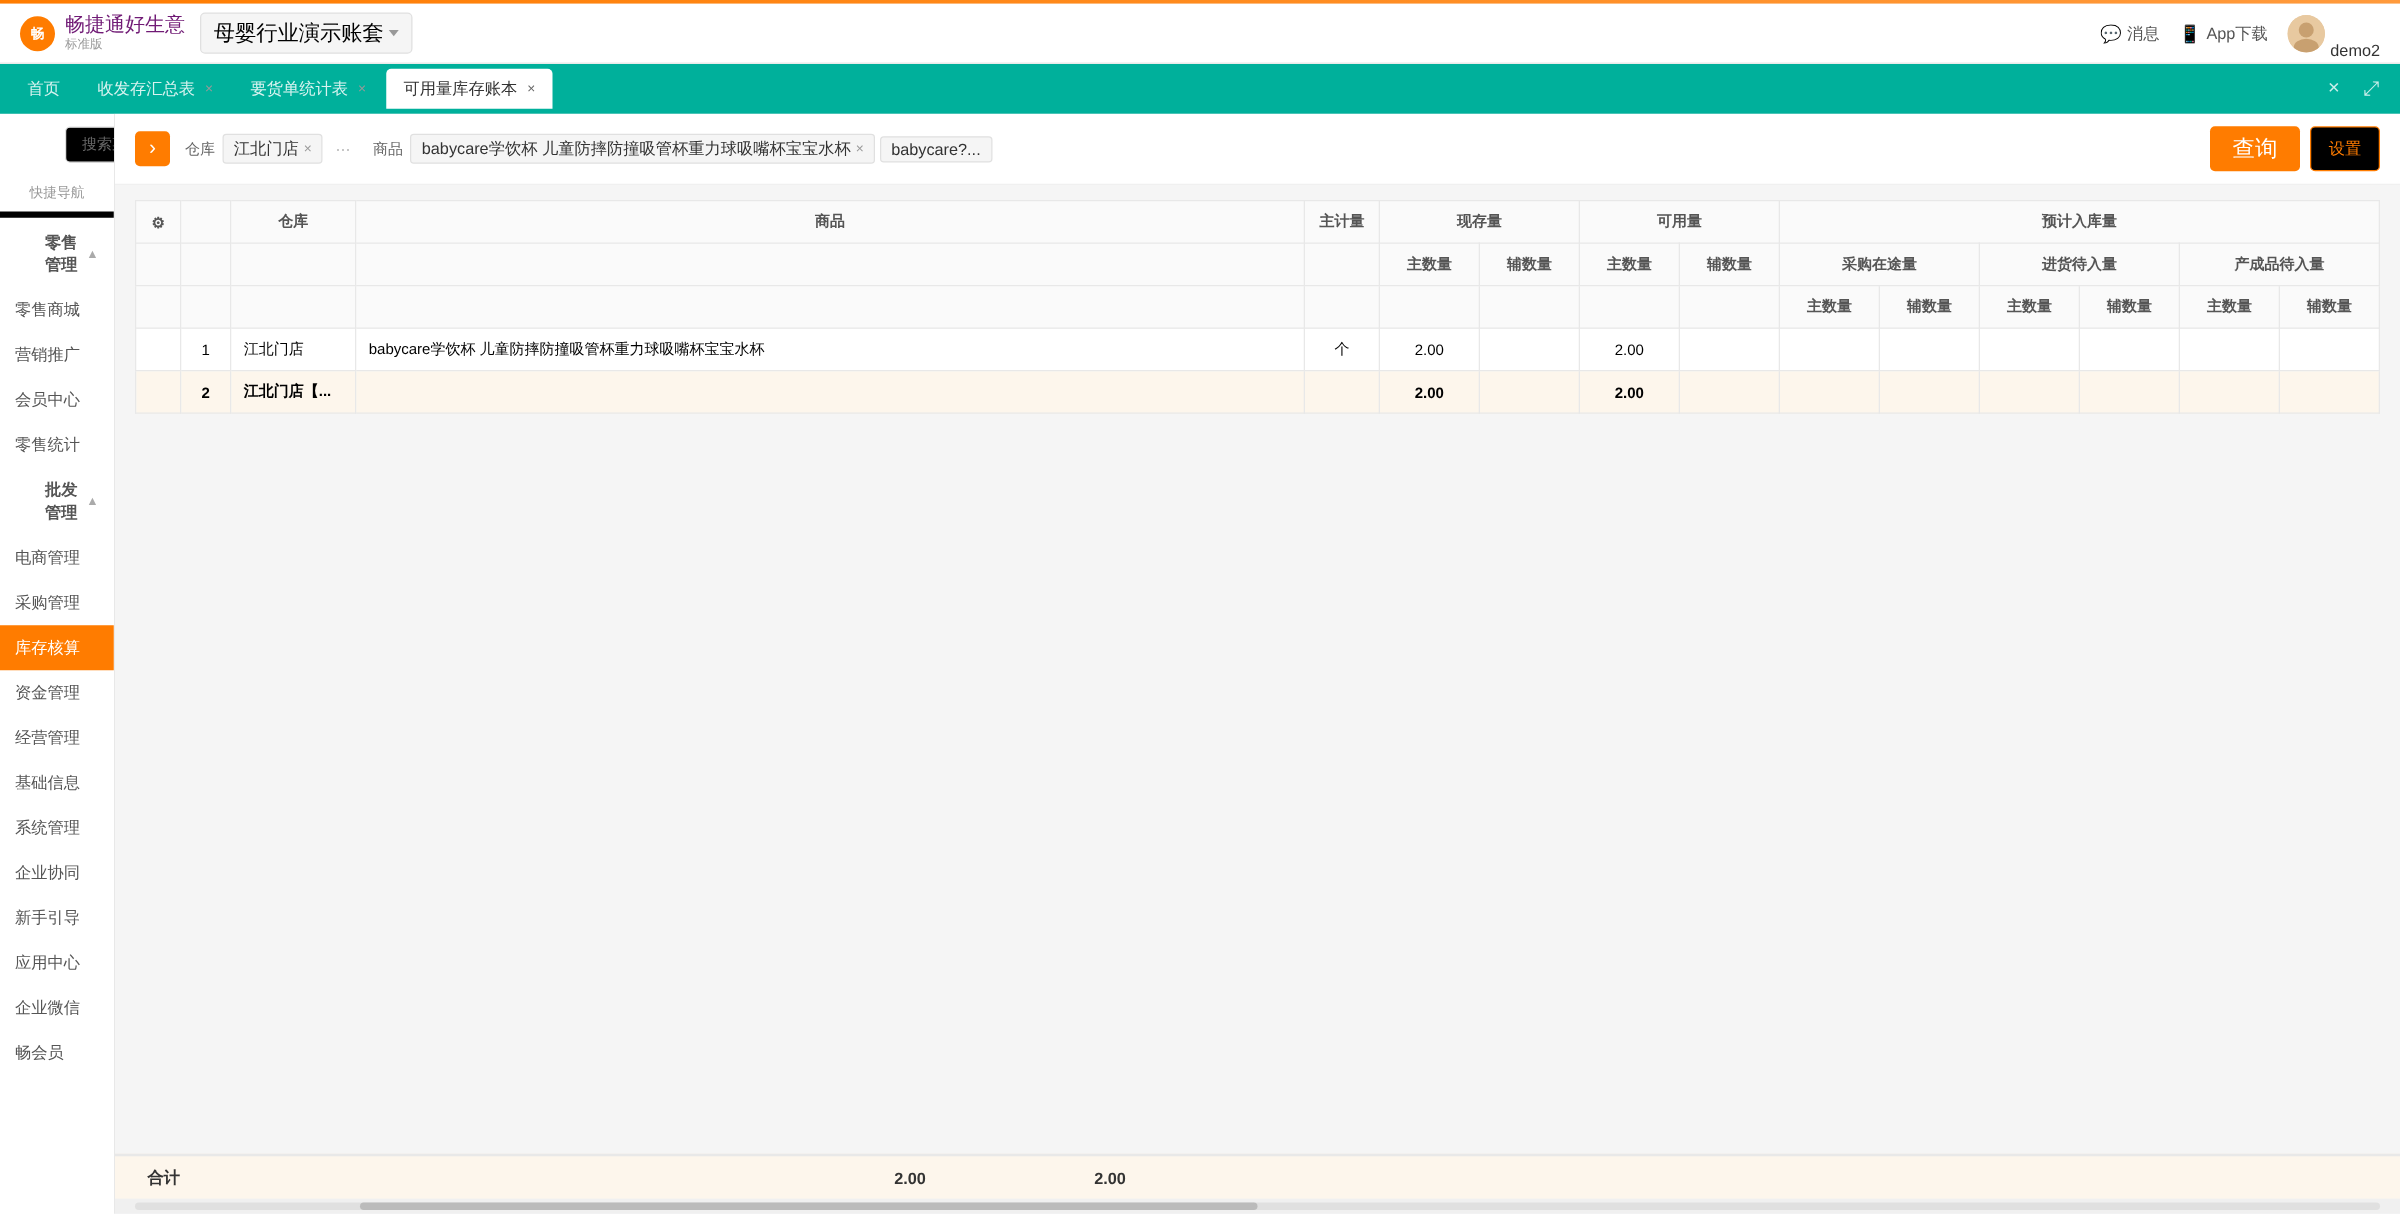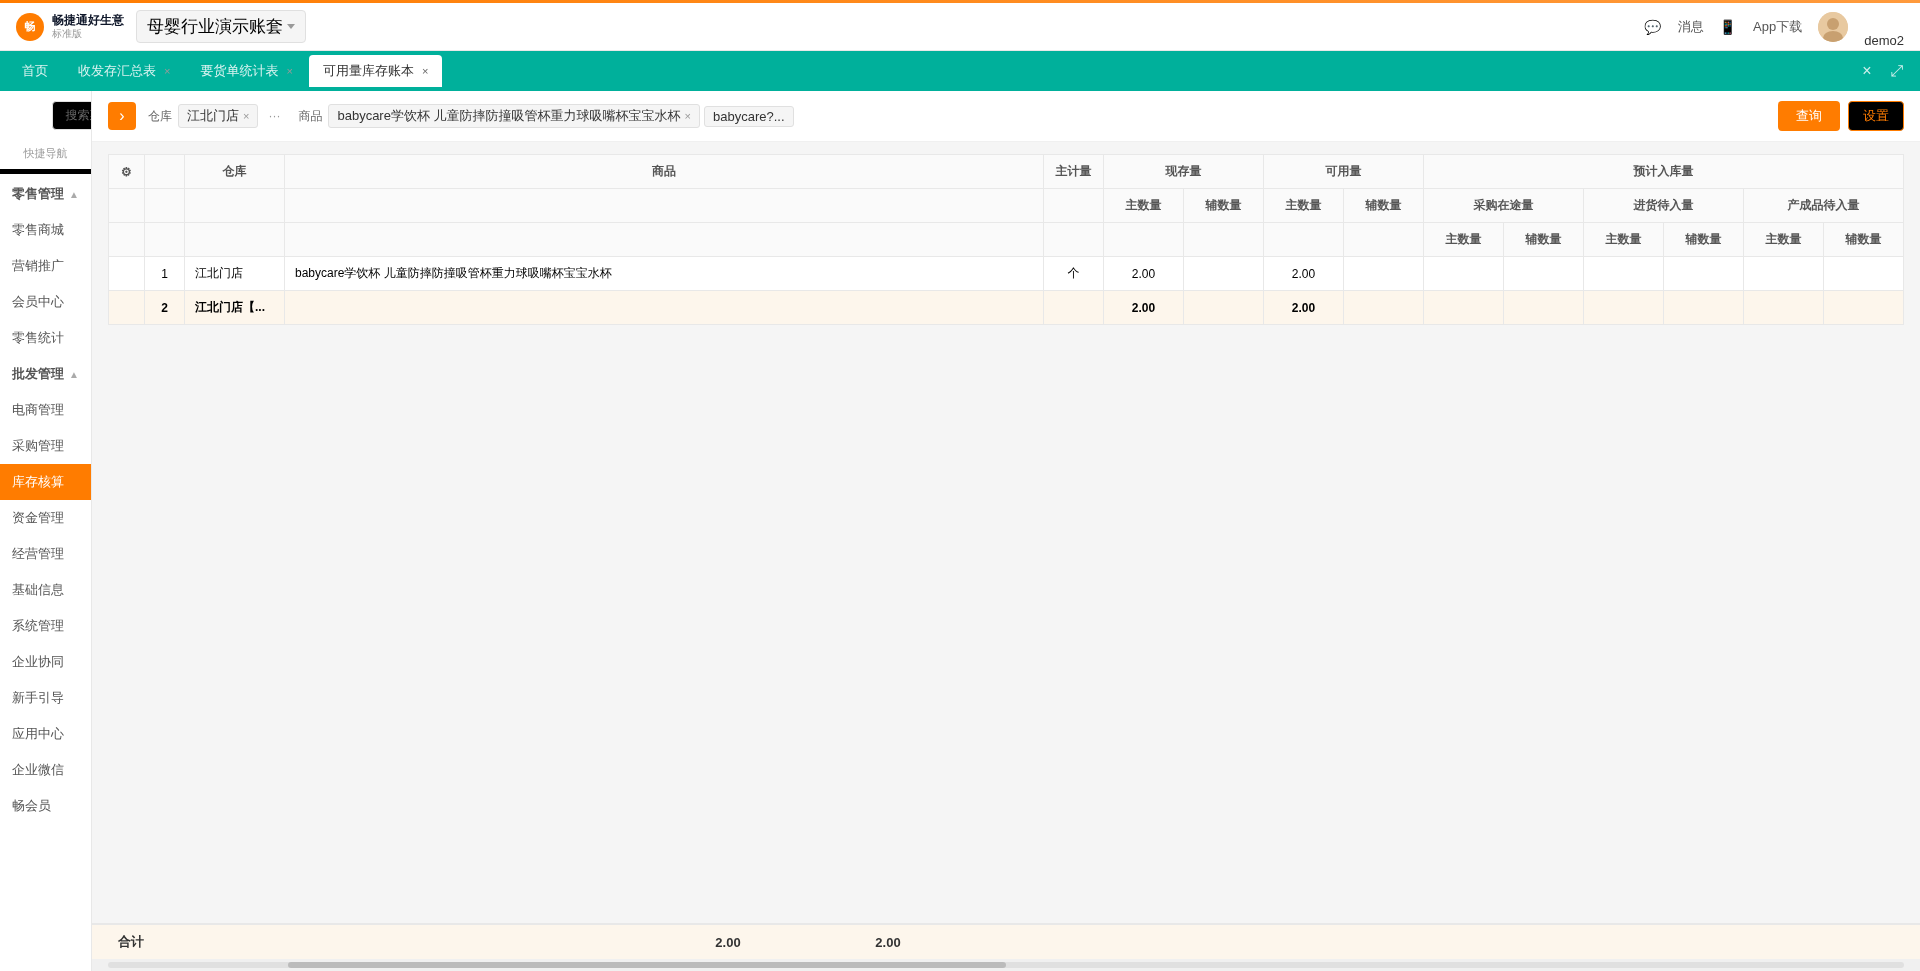--- a/index.html
+++ b/index.html
@@ -14,27 +14,27 @@
       justify-content: space-between;
       padding: 0 16px;
       border-bottom: 1px solid #e8e8e8;
       position: relative;
     }
     .top-bar-left { display: flex; align-items: center; gap: 12px; }
     .logo-area { display: flex; align-items: center; gap: 8px; }
     .logo-icon { width: 28px; height: 28px; background: #ff7c00; border-radius: 50%; display: flex; align-items: center; justify-content: center; }
     .logo-icon span { color: white; font-size: 11px; font-weight: bold; }
     .logo-text { display: flex; flex-direction: column; line-height: 1.2; }
-    .logo-title { color: #0f172a; font-size: 12px; font-weight: bold; }
+    .logo-title { color: #701a75; font-size: 16px; font-weight: normal; }
     .logo-subtitle { color: #999; font-size: 10px; }
     .industry-selector { display: flex; align-items: center; gap: 4px; background: #f5f5f5; border: 1px solid #e0e0e0; border-radius: 4px; padding: 4px 10px; cursor: pointer; min-width: 140px; }
     .industry-selector span { font-size: 17px; color: #000000; flex: 1; }
     .chevron-down { width: 0; height: 0; border-left: 4px solid transparent; border-right: 4px solid transparent; border-top: 5px solid #999; }
     .top-bar-right { display: flex; align-items: center; gap: 16px; }
-    .top-bar-action { display: flex; align-items: center; gap: 16px; cursor: pointer; color: #555; font-size: 12px; }
+    .top-bar-action { display: flex; align-items: center; gap: 4px; cursor: pointer; color: #555; font-size: 12px; }
     .avatar { width: 30px; height: 30px; border-radius: 50%; background: #e8c9a0; display: flex; align-items: center; justify-content: center; overflow: hidden; }
     .user-name { font-size: 13px; color: #333; cursor: pointer; margin-top: 28px; }
 
     
     .nav-tabs {
       height: 40px;
       background: #00b09b;
       display: flex;
       align-items: center;
       padding: 0 8px;
@@ -92,21 +92,21 @@
       display: flex;
       align-items: center;
       justify-content: space-between;
       padding: 9px 12px;
       cursor: pointer;
       color: #555;
       font-size: 13px;
       transition: all 0.2s;
     }
     .sidebar-item.active { background: #ff7c00; color: #fff; }
-    .sidebar-item.section-header { font-weight: bold; }
+    .sidebar-item.section-header { font-weight: bold; padding-left: 36px; }
     .sidebar-item .arrow { font-size: 10px; color: #aaa; }
 
     
     .content-area {
       flex: 1;
       display: flex;
       flex-direction: column;
       overflow: hidden;
       background: #f5f5f5;
     }
@@ -174,21 +174,21 @@
     .filter-tag .tag-close { cursor: pointer; color: #999; font-size: 11px; }
     .filter-more { color: #999; cursor: pointer; font-size: 12px; padding: 2px 6px; }
     .filter-actions { margin-left: auto; display: flex; gap: 8px; }
     .btn-query {
       background: #ff7c00;
       color: white;
       border: none;
       border-radius: 4px;
       padding: 6px 18px;
       cursor: pointer;
-      font-size: 13px;
+      font-size: 18px;
     }
     .btn-settings {
       background: #000000;
       color: #ff7c00;
       border: 1px solid #ff7c00;
       border-radius: 4px;
       padding: 5px 14px;
       cursor: pointer;
       font-size: 13px;
     }

